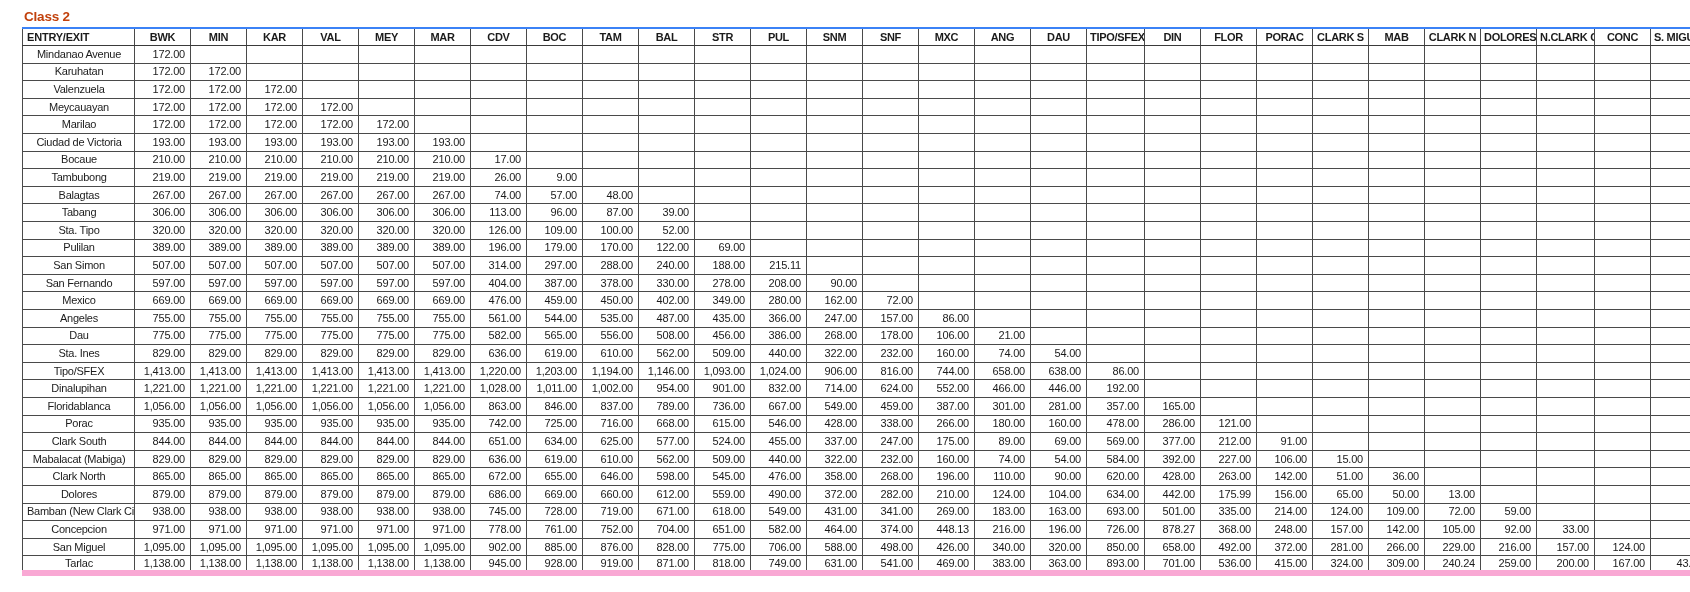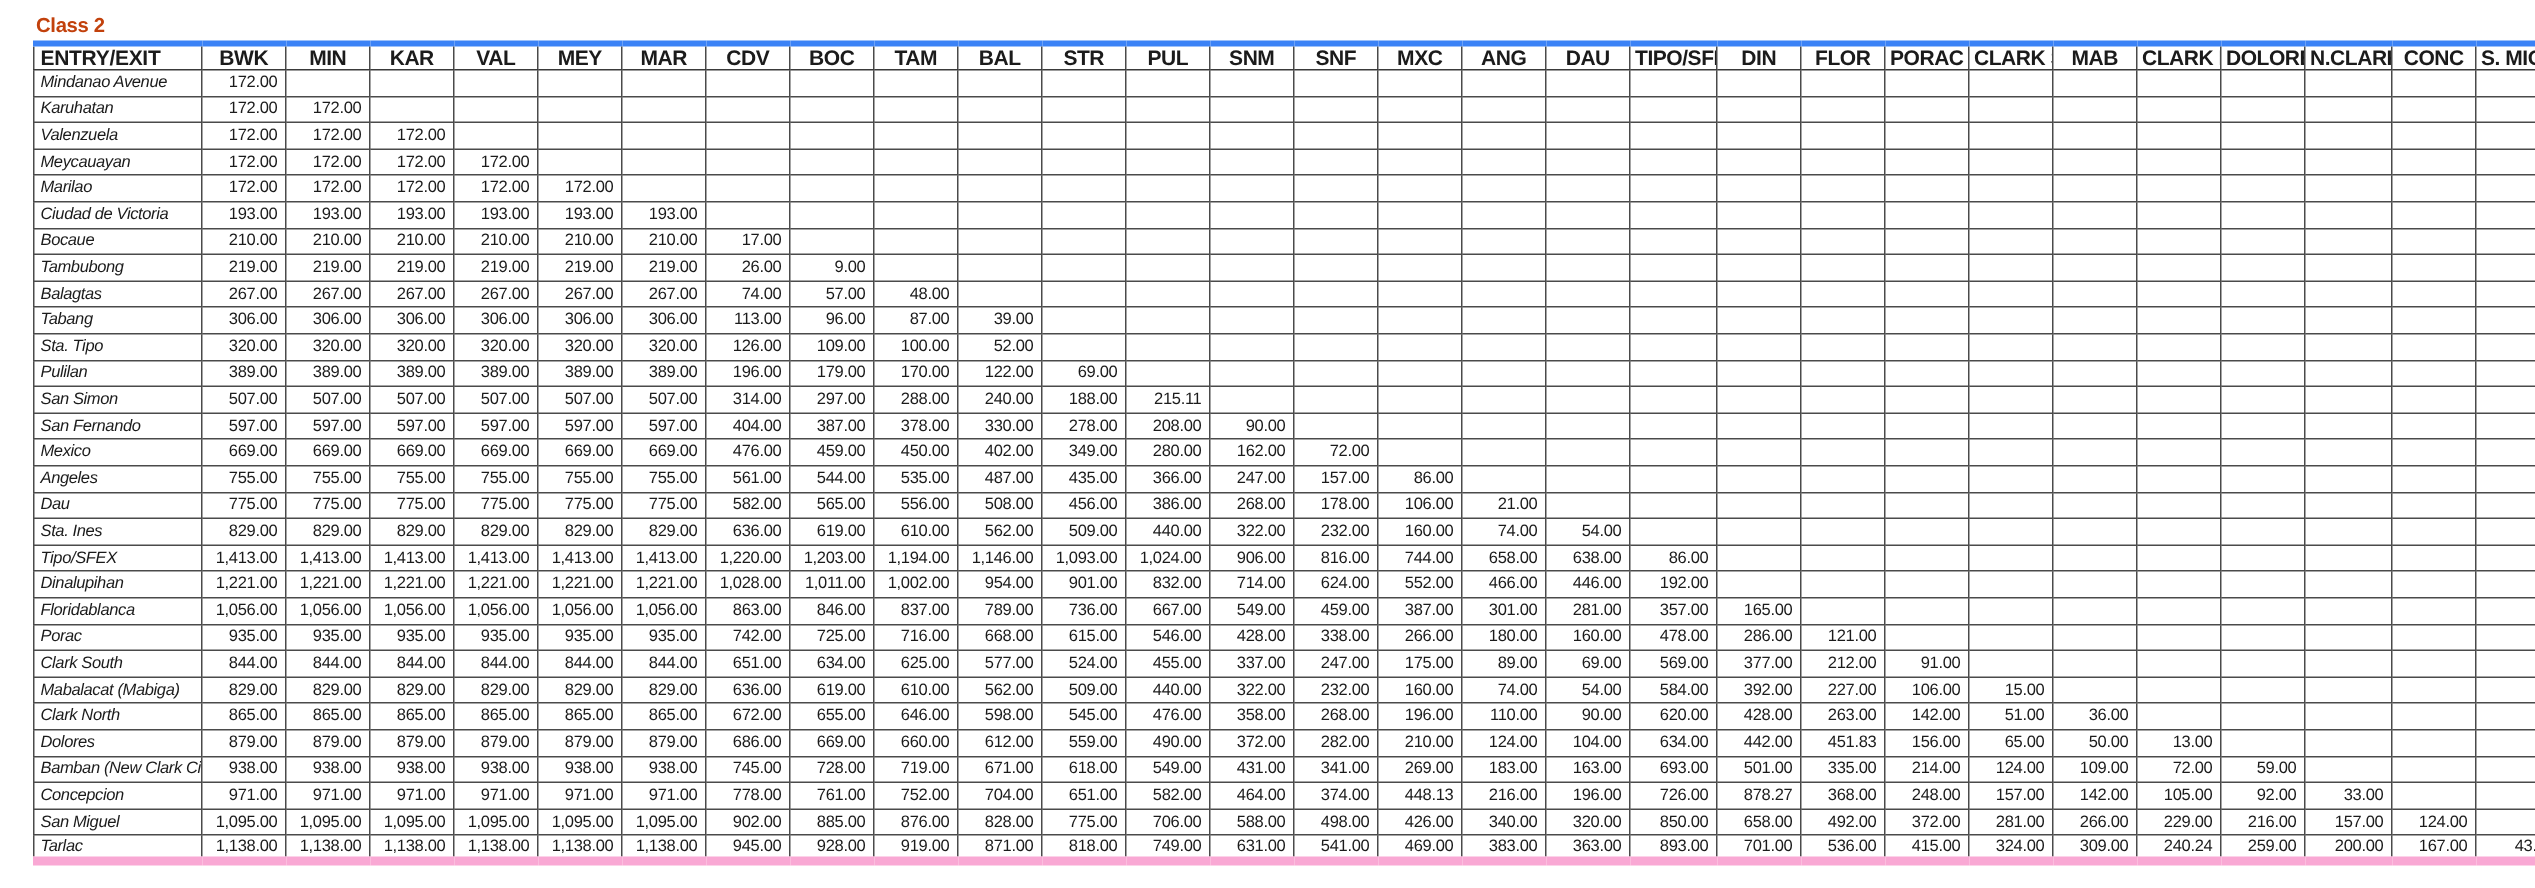--- a/index.html
+++ b/index.html
@@ -43,37 +43,36 @@
     height: 17.6px;
     overflow: hidden;
     white-space: nowrap;
     box-sizing: border-box;
     font-weight: normal;
     vertical-align: middle;
   }
   table.matrix thead th {
     font-weight: bold;
     text-align: center;
-    font-size: 14px;
+    font-size: 11px;
     letter-spacing: -0.3px;
-    border-top: 4px solid #3b82f6;
+    border-top: 2px solid #3b82f6;
     border-bottom: 1px solid #3a3a3a;
     background: #ffffff;
   }
   table.matrix thead th.corner {
     text-align: left;
     padding-left: 4px;
     letter-spacing: -0.2px;
   }
   table.matrix td.rowlabel {
-    text-align: left;
+    text-align: center;
     padding-left: 4px;
     font-size: 11px;
     letter-spacing: -0.25px;
-    font-style: italic;
   }
   table.matrix td.num {
     text-align: right;
     padding-right: 5px;
     font-size: 11px;
     letter-spacing: -0.2px;
   }
   table.matrix td.empty {
     background: #ffffff;
   }
@@ -944,21 +943,21 @@
           <td class="num">612.00</td>
           <td class="num">559.00</td>
           <td class="num">490.00</td>
           <td class="num">372.00</td>
           <td class="num">282.00</td>
           <td class="num">210.00</td>
           <td class="num">124.00</td>
           <td class="num">104.00</td>
           <td class="num">634.00</td>
           <td class="num">442.00</td>
-          <td class="num">451.83</td>
+          <td class="num">175.99</td>
           <td class="num">156.00</td>
           <td class="num">65.00</td>
           <td class="num">50.00</td>
           <td class="num">13.00</td>
           <td class="num empty"></td>
           <td class="num empty"></td>
           <td class="num empty"></td>
           <td class="num empty"></td>
         </tr>
         <tr>

